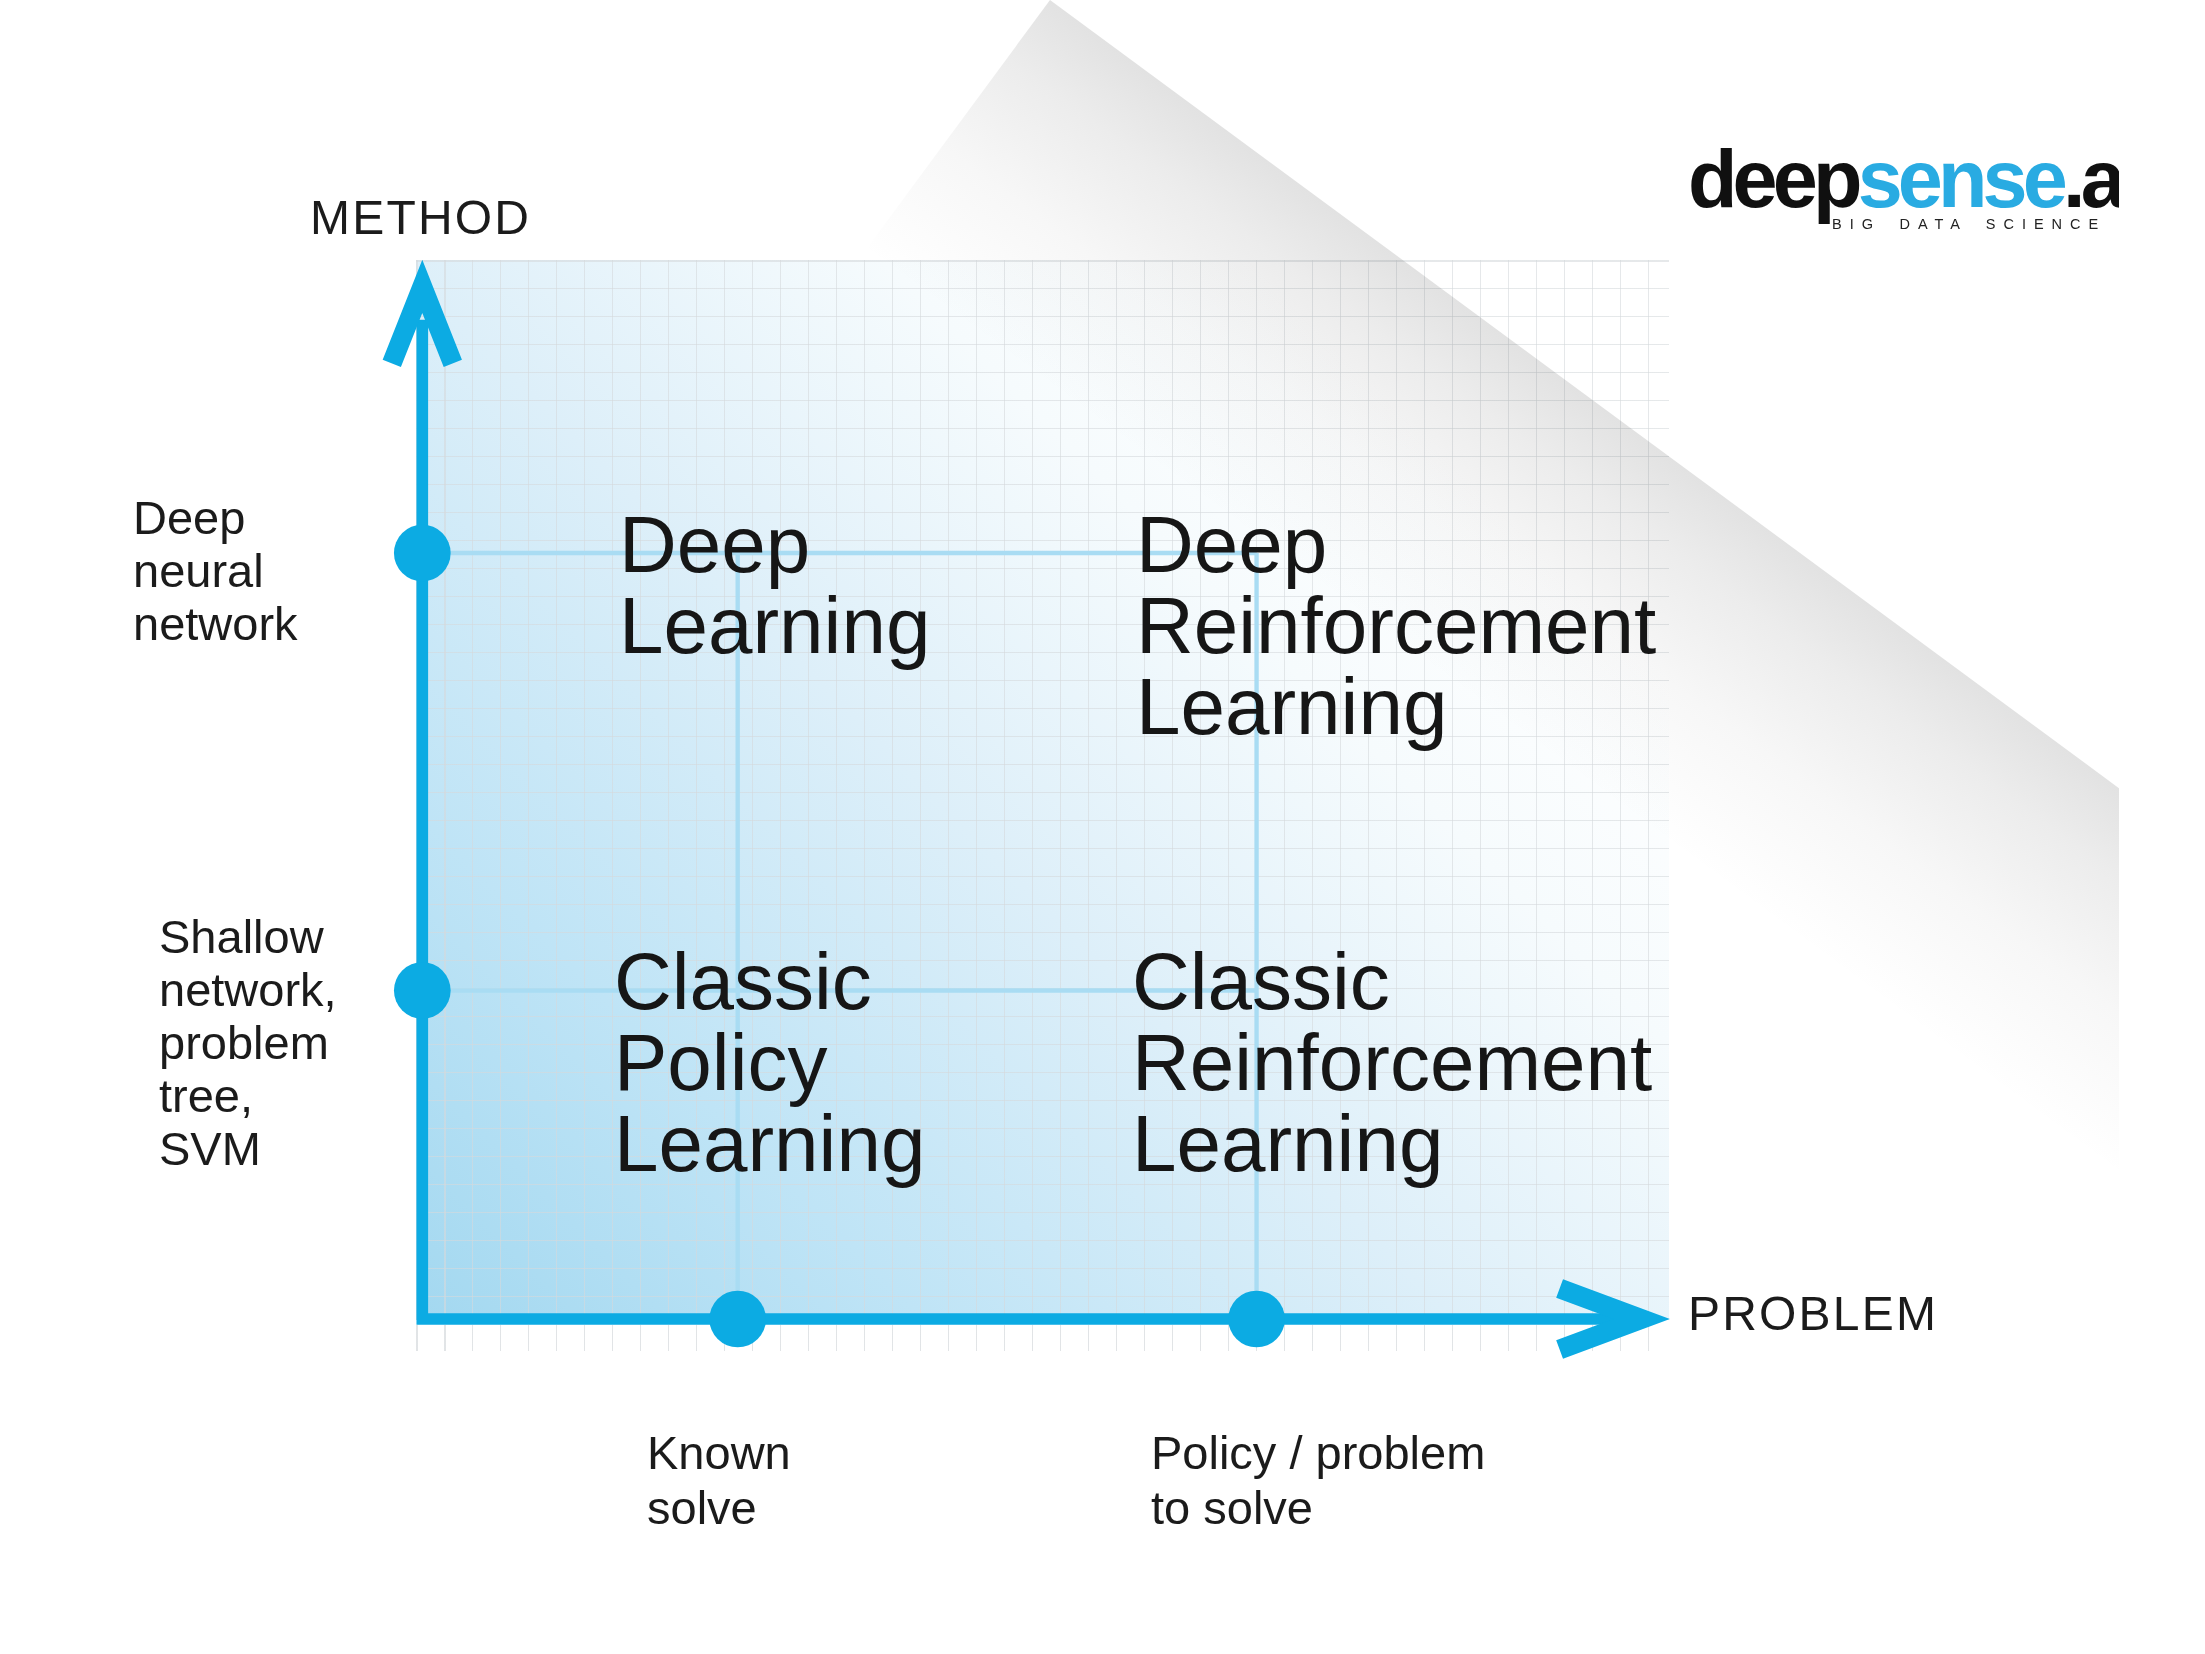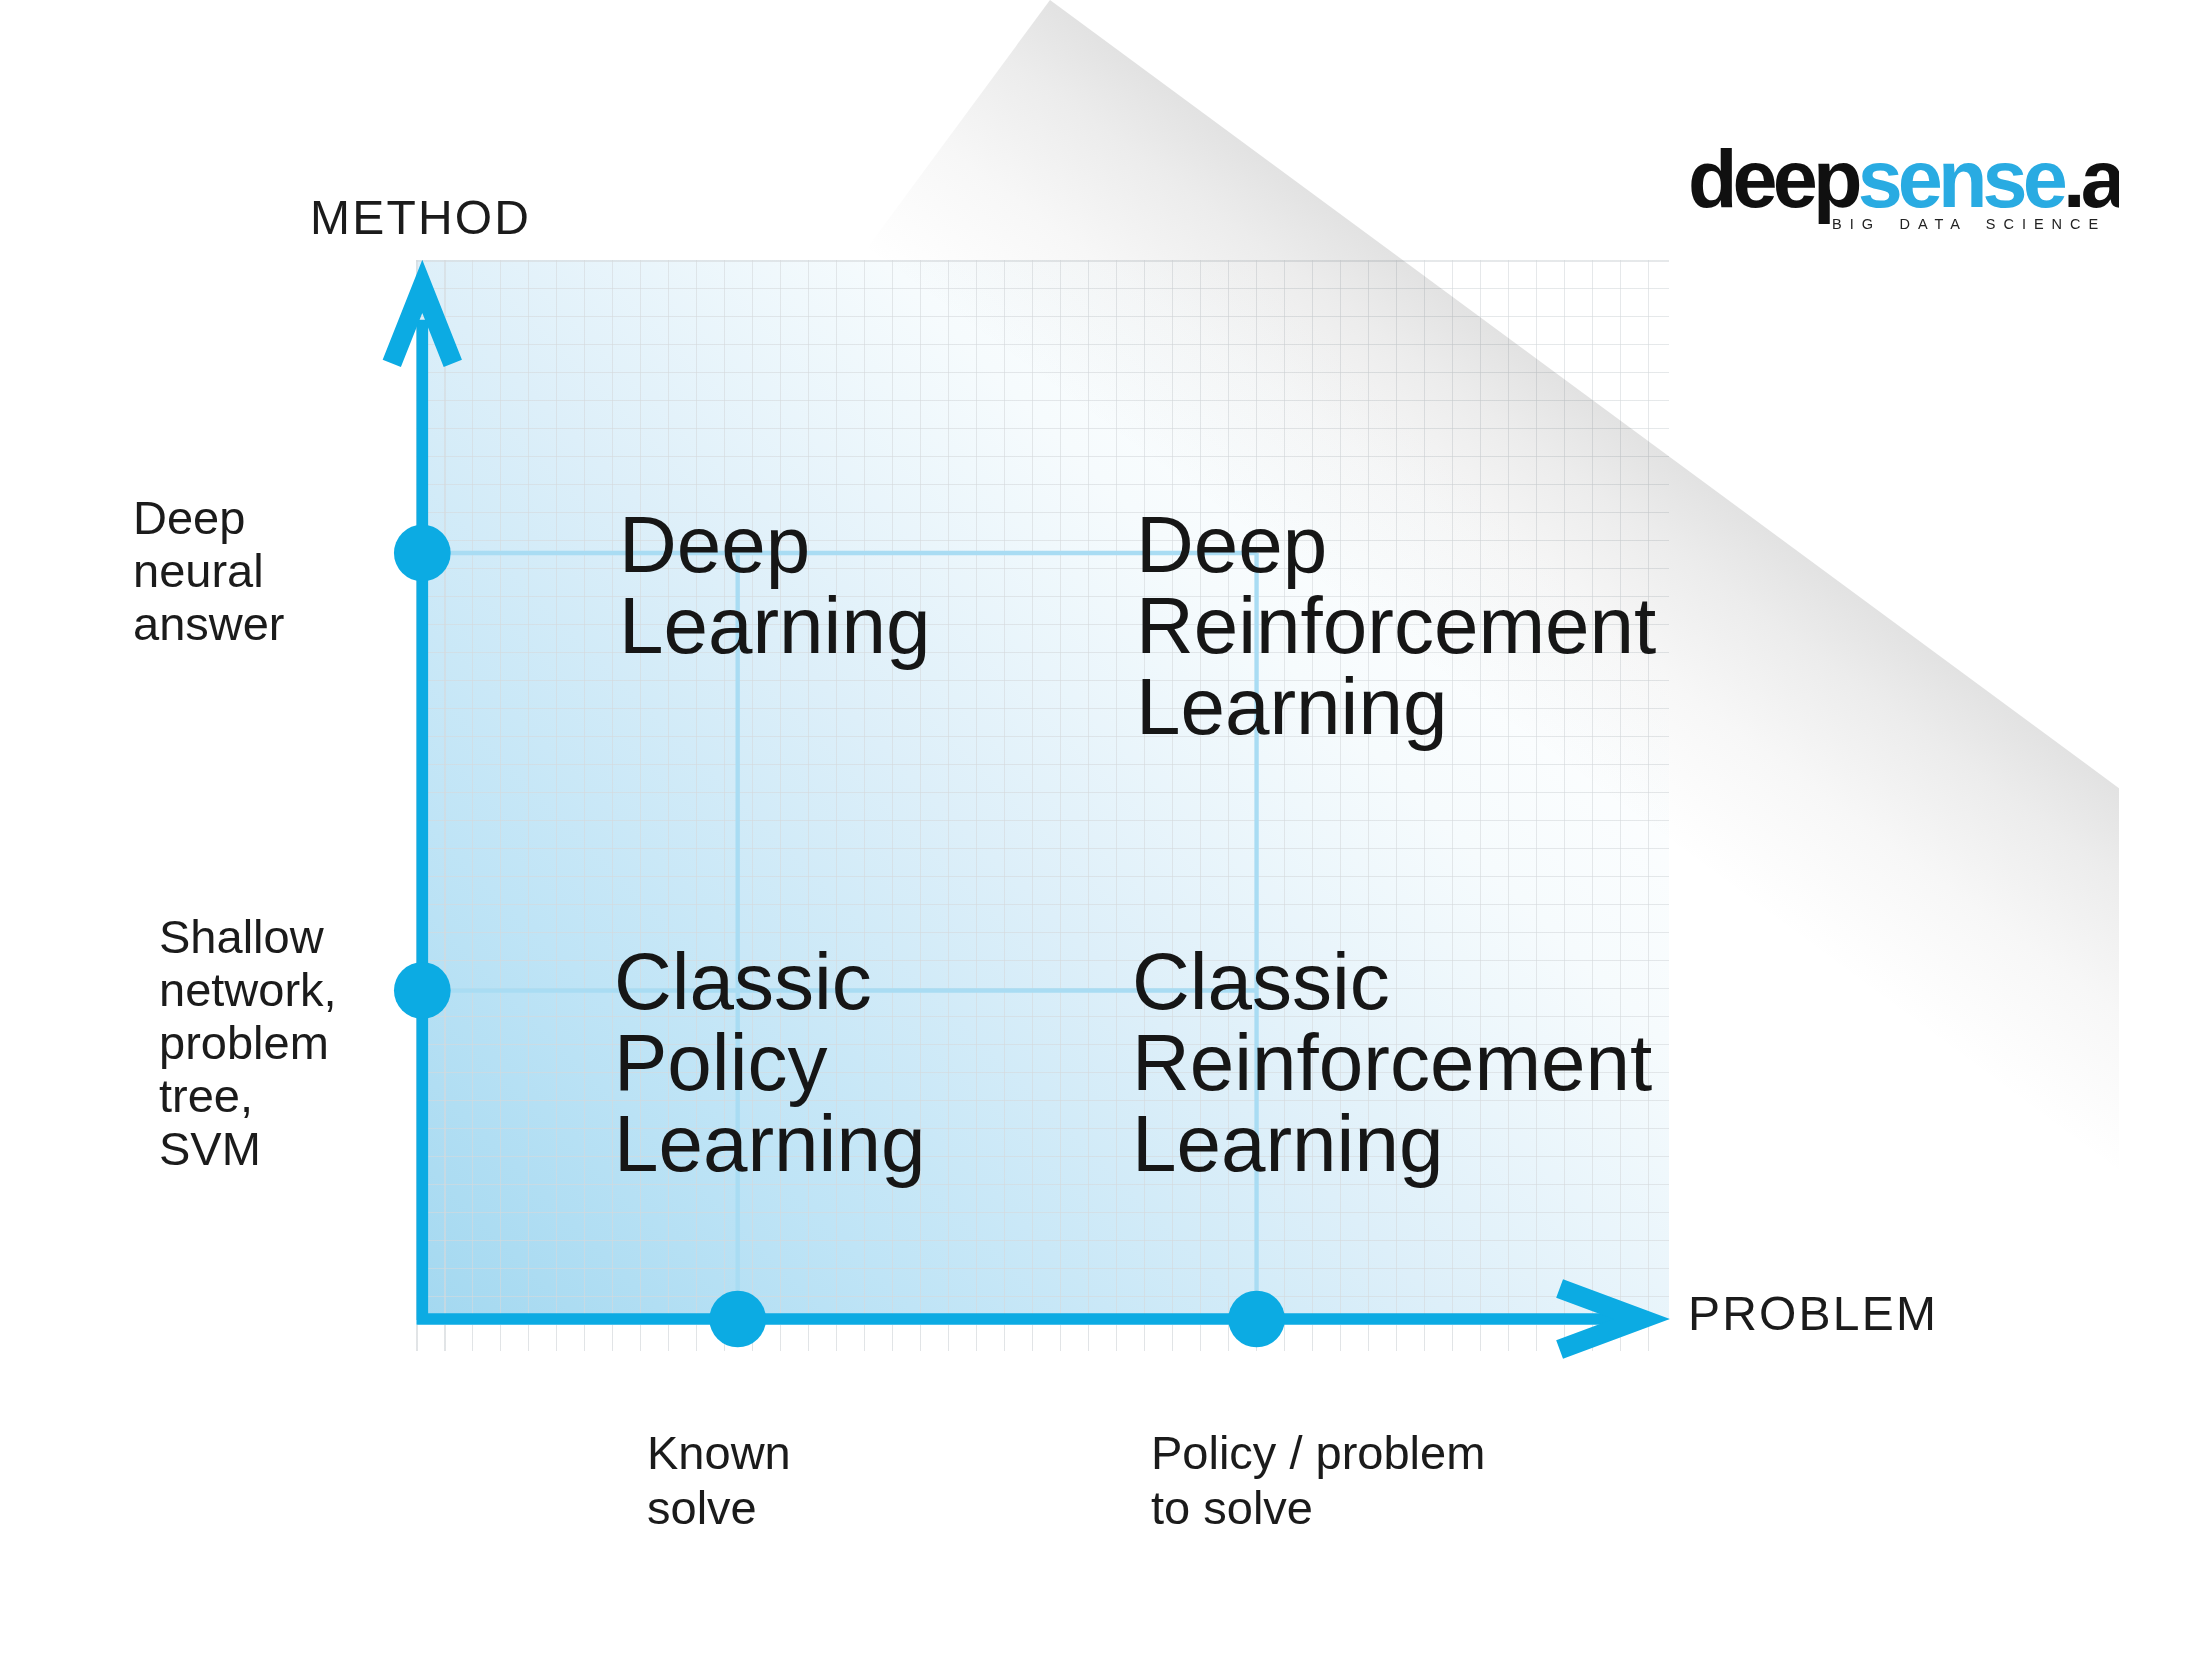--- a/index.html
+++ b/index.html
@@ -78,21 +78,21 @@
     <circle class="dot" cx="1015" cy="1815" r="39"></circle>
     <circle class="dot" cx="1729" cy="1815" r="39"></circle>
   </svg>
 
   <div class="axis-title" id="method">METHOD</div>
   <div class="axis-title" id="problem">PROBLEM</div>
 
   <div class="tick" id="ytick0">
     <span>Deep</span>
     <span>neural</span>
-    <span>answer</span>
+    <span>network</span>
   </div>
 
   <div class="tick" id="ytick1">
     <span>Shallow</span>
     <span>network,</span>
     <span>problem</span>
     <span>tree,</span>
     <span>SVM</span>
   </div>
 

